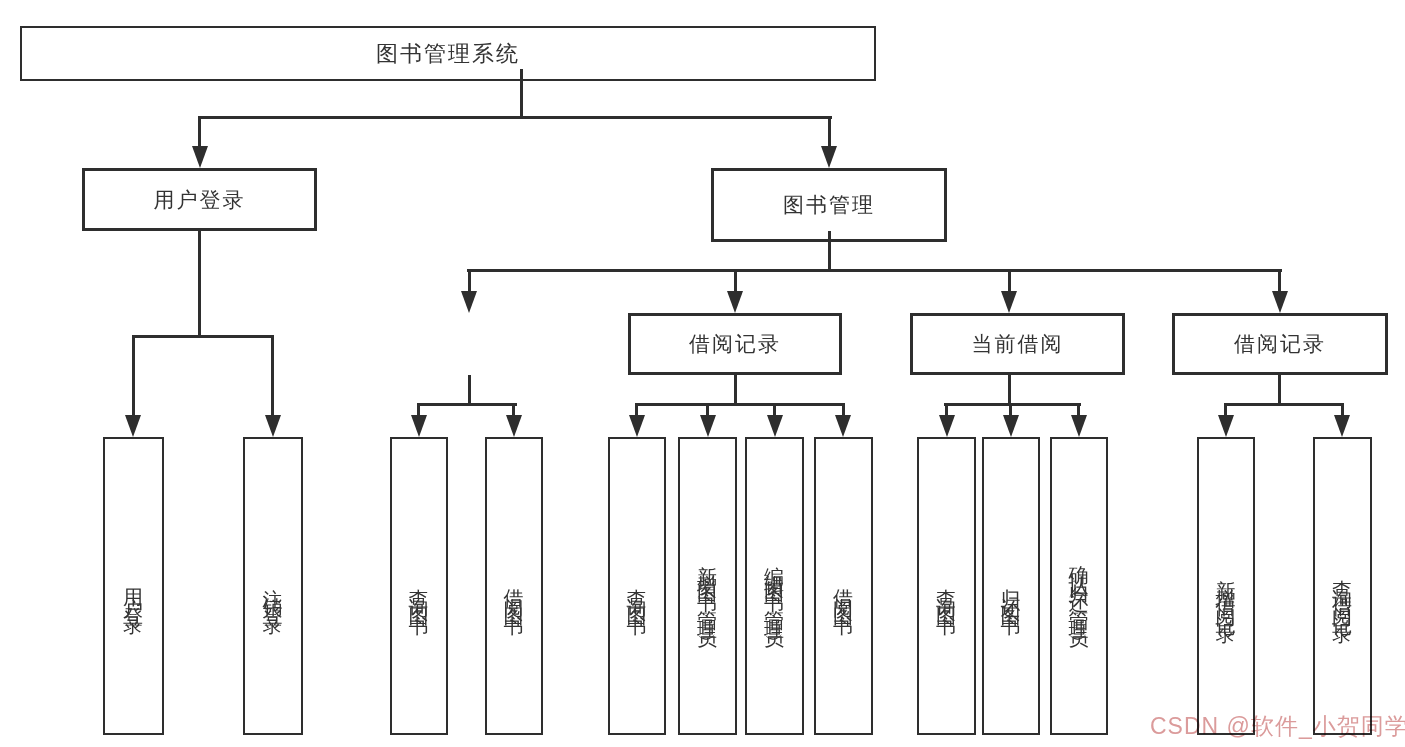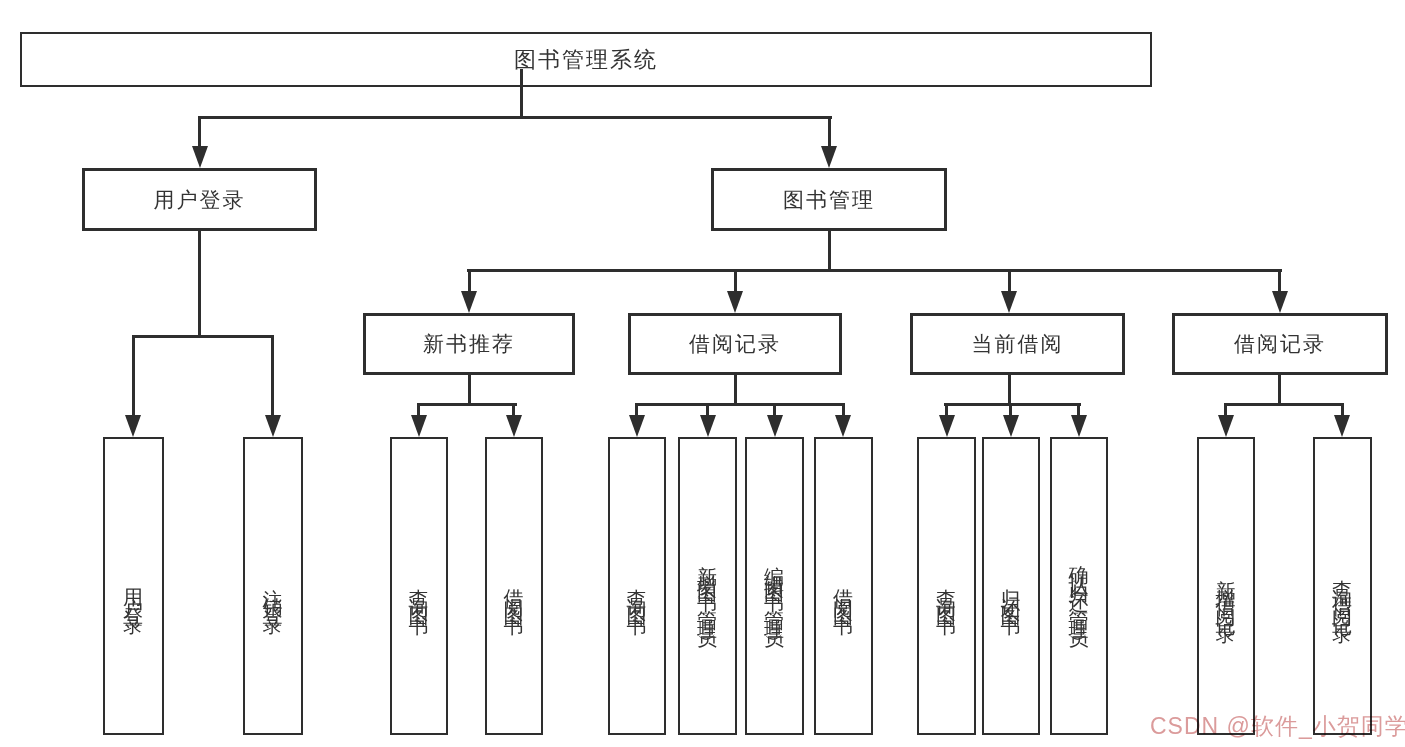--- a/index.html
+++ b/index.html
@@ -30,35 +30,32 @@
   .watermark{
     position:absolute;left:1150px;top:711px;font-size:23px;letter-spacing:1px;
     color:#db9b9b;mix-blend-mode:multiply;white-space:nowrap;
   }
 </style>
 </head>
 <body>
 
 <div class="canvas">
 
-  <div class="hbox root" style="left:20px;top:32px;width:1132px;height:55px;">
+  <div class="hbox root" style="left:20px;top:26px;width:856px;height:55px;">
     <span>图书管理系统</span>
   </div>
 
   <div class="hbox" style="left:82px;top:168px;width:235px;height:63px;">
     <span>用户登录</span>
   </div>
 
-  <div class="hbox" style="left:711px;top:168px;width:236px;height:63px;">
+  <div class="hbox" style="left:711px;top:168px;width:236px;height:74px;">
     <span>图书管理</span>
   </div>
 
-  <div class="hbox" style="left:363px;top:313px;width:212px;height:62px;">
-    <span>新书推荐</span>
-  </div>
   <div class="hbox" style="left:628px;top:313px;width:214px;height:62px;">
     <span>借阅记录</span>
   </div>
   <div class="hbox" style="left:910px;top:313px;width:215px;height:62px;">
     <span>当前借阅</span>
   </div>
   <div class="hbox" style="left:1172px;top:313px;width:216px;height:62px;">
     <span>借阅记录</span>
   </div>
 

